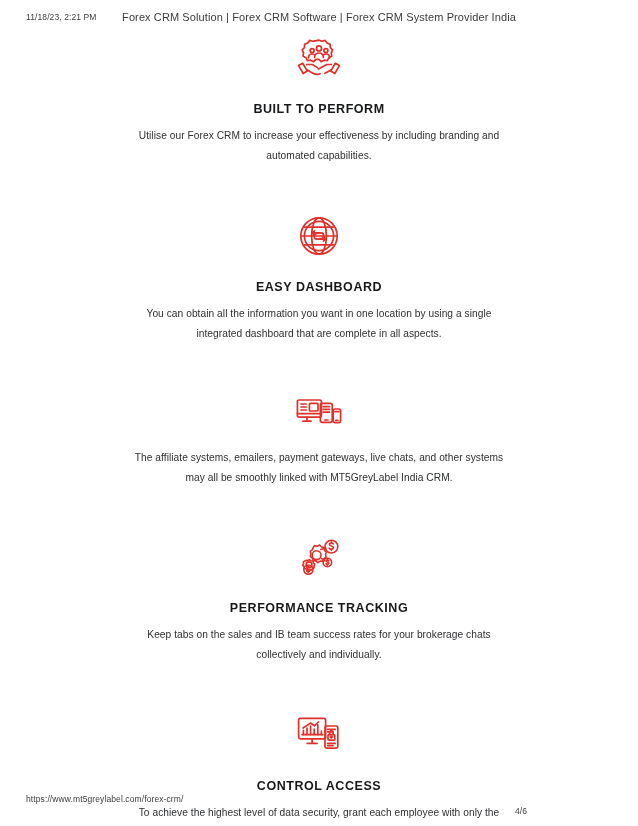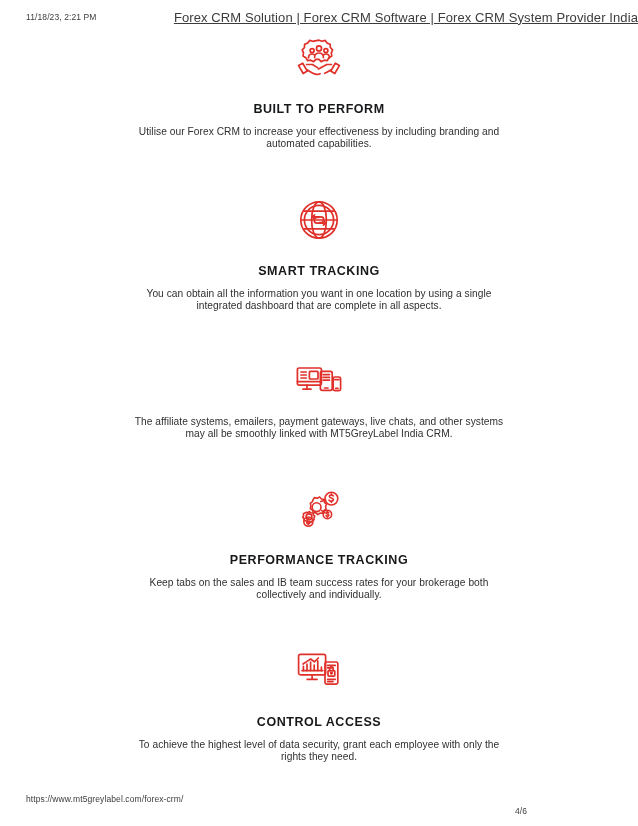--- a/index.html
+++ b/index.html
@@ -31,26 +31,25 @@
     left: 26px;
     font-size: 8.5px;
     color: #3c3c3c;
     letter-spacing: .1px;
     white-space: nowrap;
   }
   .print-header .ph-title {
     position: absolute;
     left: 0;
     width: 638px;
-    text-align: right;
-    font-size: 13px;
-    color: #3c3c3c;
-    letter-spacing: .1px;
-    white-space: nowrap;
-    text-decoration: underline;
+    text-align: center;
+    font-size: 11px;
+    color: #3c3c3c;
+    letter-spacing: .1px;
+    white-space: nowrap;
   }
 
   
   .page-content {
     position: absolute;
     top: 34px;
     left: 0;
     width: 638px;
   }
 
@@ -68,21 +67,21 @@
 
   .feature-title {
     font-size: 12.5px;
     font-weight: bold;
     letter-spacing: .55px;
     color: #17181a;
     margin-top: 20px;
   }
   .feature-desc {
     font-size: 10.2px;
-    line-height: 12px;
+    line-height: 20px;
     color: #2e2f31;
     width: 372px;
     margin: 10px auto 0 auto;
     letter-spacing: .05px;
   }
 
   .gap-1 { height: 46px; }
   .gap-2 { height: 46px; }
   .gap-3 { height: 45px; }
   .gap-4 { height: 46px; }
@@ -165,21 +164,21 @@
         <line x1="2.8" y1="21" x2="39.2" y2="21"></line>
         <path d="M6.2 12.2 h29.6"></path>
         <path d="M6.2 29.8 h29.6"></path>
 
         <path d="M14.4 17.9 h8.6 a2.8 2.8 0 0 1 0 5.6 h-1.6"></path>
         <path d="M16.6 15.8 l-2.3 2.1 2.3 2.1"></path>
         <path d="M27.6 24.1 h-8.6 a2.8 2.8 0 0 1 0 -5.6 h1.6"></path>
         <path d="M25.4 26.2 l2.3 -2.1 -2.3 -2.1"></path>
       </svg>
     </div>
-    <div class="feature-title">SMART TRACKING</div>
+    <div class="feature-title">EASY DASHBOARD</div>
     <div class="feature-desc">You can obtain all the information you want in one location by using a single integrated dashboard that are complete in all aspects.</div>
   </section>
 
   <div class="gap-2"></div>
 
   <section class="feature">
     <div class="feature-icon">
       <svg width="46" height="34" viewBox="0 0 46 34" fill="none" stroke="#e0302a" stroke-width="1.7" stroke-linejoin="round" stroke-linecap="round">
 
         <rect x="1.4" y="3.0" width="24.0" height="17.2" rx="1.6"></rect>
@@ -223,21 +222,21 @@
 
         <circle cx="30.4" cy="26.4" r="4.2"></circle>
         <path d="M31.8 24.7 c-0.4 -0.4 -0.9 -0.6 -1.4 -0.6 c-0.8 0 -1.3 0.4 -1.3 1.0 c0 1.3 2.7 0.6 2.7 2.0 c0 0.6 -0.6 1.1 -1.4 1.1 c-0.6 0 -1.1 -0.2 -1.4 -0.6"></path>
         <path d="M30.4 23.2 v0.9 M30.4 28.3 v0.9"></path>
 
         <path d="M24.6 22.6 l3.4 2.2"></path>
         <path d="M23.8 13.6 l5.0 -1.6"></path>
       </svg>
     </div>
     <div class="feature-title">PERFORMANCE TRACKING</div>
-    <div class="feature-desc">Keep tabs on the sales and IB team success rates for your brokerage both collectively and individually.</div>
+    <div class="feature-desc">Keep tabs on the sales and IB team success rates for your brokerage chats collectively and individually.</div>
   </section>
 
   <div class="gap-4"></div>
 
   <section class="feature">
     <div class="feature-icon">
       <svg width="44" height="40" viewBox="0 0 44 40" fill="none" stroke="#e0302a" stroke-width="1.7" stroke-linejoin="round" stroke-linecap="round">
 
         <rect x="1.6" y="3.4" width="27.0" height="20.4" rx="1.8"></rect>
         <path d="M15.1 23.8 v4.6 M10.2 28.4 h9.8"></path>

